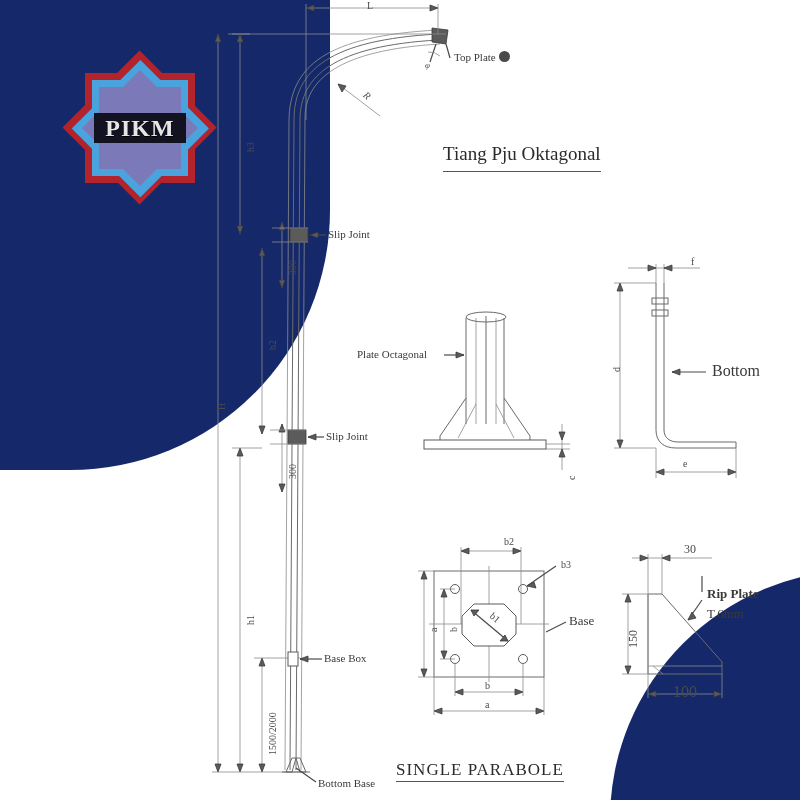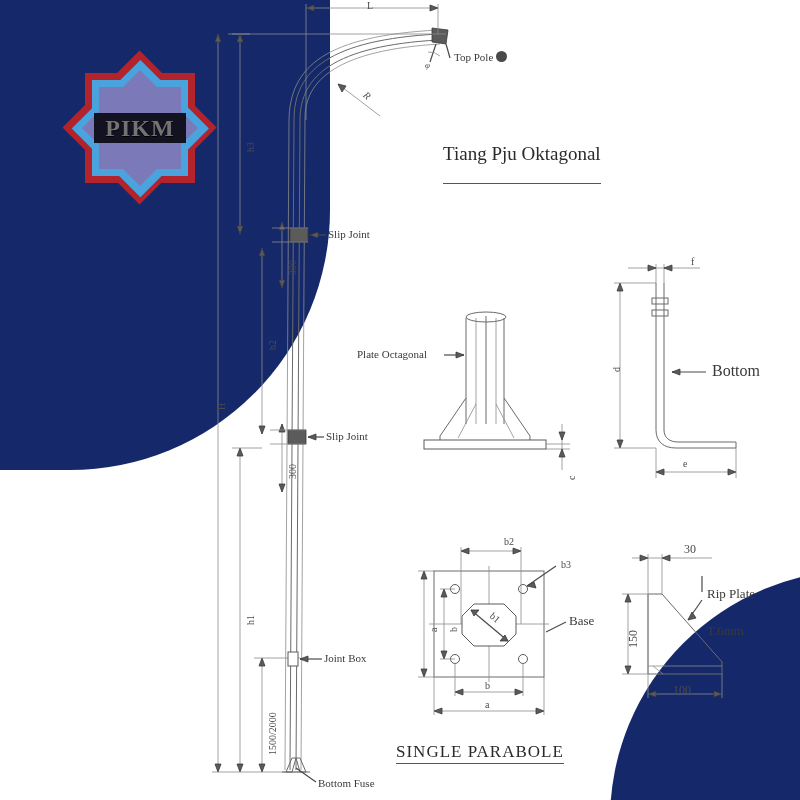--- a/index.html
+++ b/index.html
@@ -27,21 +27,21 @@
   .sq.a{transform:rotate(0deg);}
   .sq.b{transform:rotate(45deg);}
   .sq-red{background:#b2232c;}
   .sq-blue{background:#4aa3dd;}
   .sq-purple{background:#7b79b8;}
   .l1 .sq{left:6%;top:6%;width:88%;height:88%;}
   .l2 .sq{left:11%;top:11%;width:78%;height:78%;}
   .l3 .sq{left:17%;top:17%;width:66%;height:66%;}
   #logo-text{
     position:absolute;left:16px;top:47px;width:92px;height:30px;
-    background:#121221;color:#737373;
+    background:#121221;color:#e5e5e5;
     font-family:"Liberation Serif", serif;
     font-size:24px;font-weight:700;letter-spacing:1px;
     display:flex;align-items:center;justify-content:center;
     text-shadow:0 1px 0 #000;
   }
 
   
   svg#draw{position:absolute;left:0;top:0;width:800px;height:800px;}
   .ln{stroke:#6a6a6a;stroke-width:1;fill:none;}
   .ln-d{stroke:#4a4a4a;stroke-width:1.2;fill:none;}
@@ -55,21 +55,21 @@
     font-family:"Liberation Serif", serif;
     color:#3a3a3a;white-space:nowrap;
   }
   .lbl-note{font-size:11px;}
   .lbl-dim{font-size:10px;color:#4a4a4a;}
   .lbl-dim-v{font-size:10px;color:#4a4a4a;transform:rotate(-90deg);transform-origin:left top;}
   .lbl-ital{font-style:italic;}
   .title-main{
     position:absolute;font-family:"Liberation Serif", serif;
     font-size:19px;color:#2a2a2a;
-    border-bottom:1.5px solid #555;padding-bottom:18px;
+    border-bottom:1.5px solid #555;padding-bottom:6px;
   }
   .title-sub{
     position:absolute;font-family:"Liberation Serif", serif;
     font-size:17px;letter-spacing:1px;color:#2a2a2a;
     border-bottom:1.5px solid #555;padding-bottom:1px;
   }
   .top-mark{
     display:inline-block;width:11px;height:11px;border-radius:50%;
     background:#4a4a4a;vertical-align:-1px;margin-left:3px;
     position:relative;
@@ -351,29 +351,29 @@
       <line class="ln-thin" x1="722" y1="674" x2="722" y2="698"></line>
 
       <line class="ln-d" x1="702" y1="576" x2="702" y2="592"></line>
       <line class="ln-d" x1="702" y1="600" x2="688" y2="620"></line>
       <path class="solid" d="M688,620 L696,618 L692,612 Z"></path>
     </g>
 
   </svg>
 
   <div class="title-main" style="left:443px;top:143px;">Tiang Pju Oktagonal</div>
-  <div class="title-sub" style="left:396px;top:742px;">SINGLE  PARABOLE</div>
+  <div class="title-sub" style="left:396px;top:760px;">SINGLE  PARABOLE</div>
 
   <div class="lbl lbl-note" style="left:454px;top:51px;">
-    <span>Top Pole</span><span class="top-mark"></span>
+    <span>Top Plate</span><span class="top-mark"></span>
   </div>
   <div class="lbl lbl-note" style="left:328px;top:228px;">Slip Joint</div>
   <div class="lbl lbl-note" style="left:326px;top:430px;">Slip Joint</div>
-  <div class="lbl lbl-note" style="left:324px;top:652px;">Joint Box</div>
-  <div class="lbl lbl-note" style="left:318px;top:777px;">Bottom Fuse</div>
+  <div class="lbl lbl-note" style="left:324px;top:652px;">Base Box</div>
+  <div class="lbl lbl-note" style="left:318px;top:777px;">Bottom Base</div>
 
   <div class="lbl lbl-dim" style="left:367px;top:0px;">L</div>
   <div class="lbl lbl-dim lbl-ital" style="left:364px;top:90px;transform:rotate(42deg);">R</div>
   <div class="lbl lbl-dim lbl-ital" style="left:425px;top:60px;font-size:9px;">φ</div>
 
   <div class="lbl lbl-dim-v" style="left:245px;top:152px;">h3</div>
   <div class="lbl lbl-dim-v" style="left:267px;top:350px;">h2</div>
   <div class="lbl lbl-dim-v" style="left:245px;top:625px;">h1</div>
   <div class="lbl lbl-dim-v" style="left:216px;top:410px;">H</div>
   <div class="lbl lbl-dim-v" style="left:287px;top:275px;">300</div>
@@ -392,17 +392,17 @@
   <div class="lbl lbl-dim" style="left:561px;top:559px;">b3</div>
   <div class="lbl lbl-dim" style="left:490px;top:612px;transform:rotate(40deg);">b1</div>
   <div class="lbl lbl-dim" style="left:485px;top:680px;">b</div>
   <div class="lbl lbl-dim" style="left:485px;top:699px;">a</div>
   <div class="lbl lbl-dim-v" style="left:448px;top:632px;">b</div>
   <div class="lbl lbl-dim-v" style="left:428px;top:632px;">a</div>
   <div class="lbl lbl-note" style="left:569px;top:613px;font-size:13px;">Base</div>
 
   <div class="lbl lbl-dim" style="left:684px;top:542px;font-size:12px;">30</div>
   <div class="lbl lbl-dim-v" style="left:626px;top:648px;font-size:12px;">150</div>
-  <div class="lbl lbl-dim" style="left:673px;top:683px;font-size:12px;">100</div>
-  <div class="lbl" style="left:707px;top:586px;font-size:13px;">Rip Plate</div>
-  <div class="lbl" style="left:707px;top:606px;font-size:13px;margin-top:17px;">T.6mm</div>
+  <div class="lbl lbl-dim" style="left:673px;top:683px;font-size:16px;">100</div>
+  <div class="lbl" style="left:707px;top:586px;font-size:13px;font-weight:bold;">Rip Plate</div>
+  <div class="lbl" style="left:707px;top:606px;font-size:13px;">T.6mm</div>
 
 </div>
 
 </body></html>

